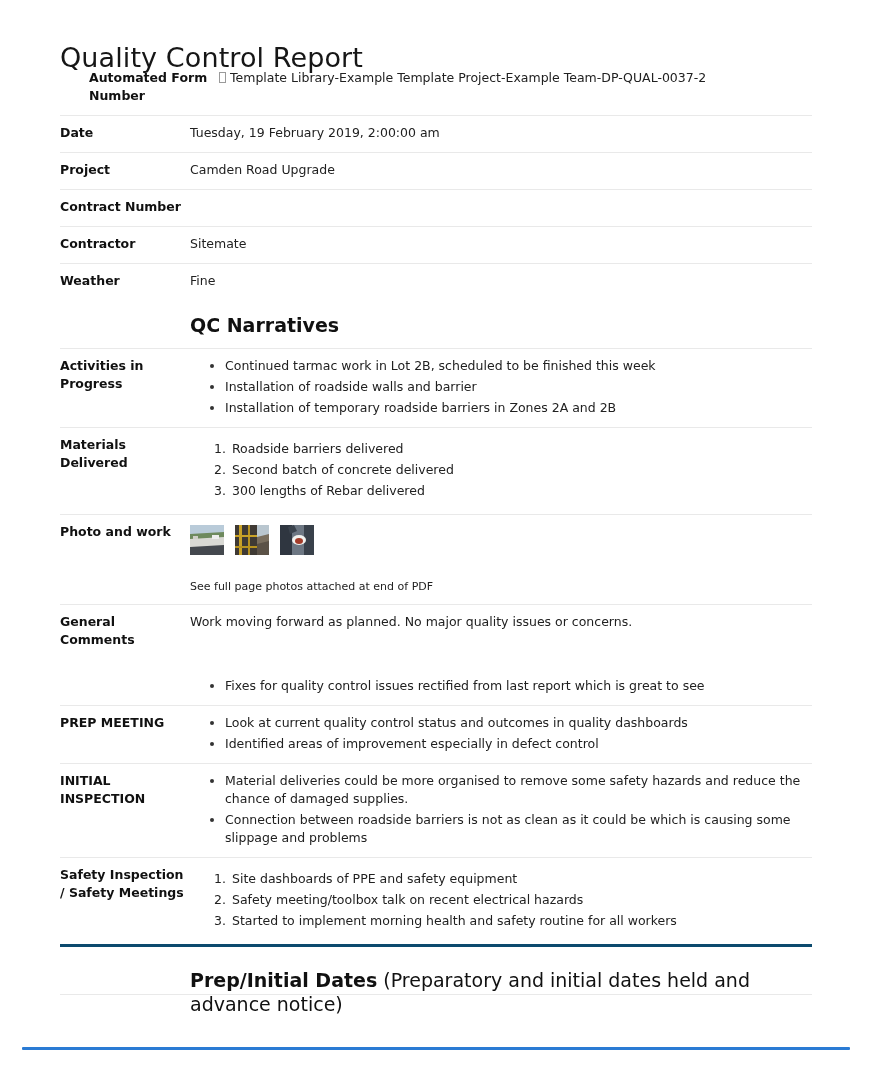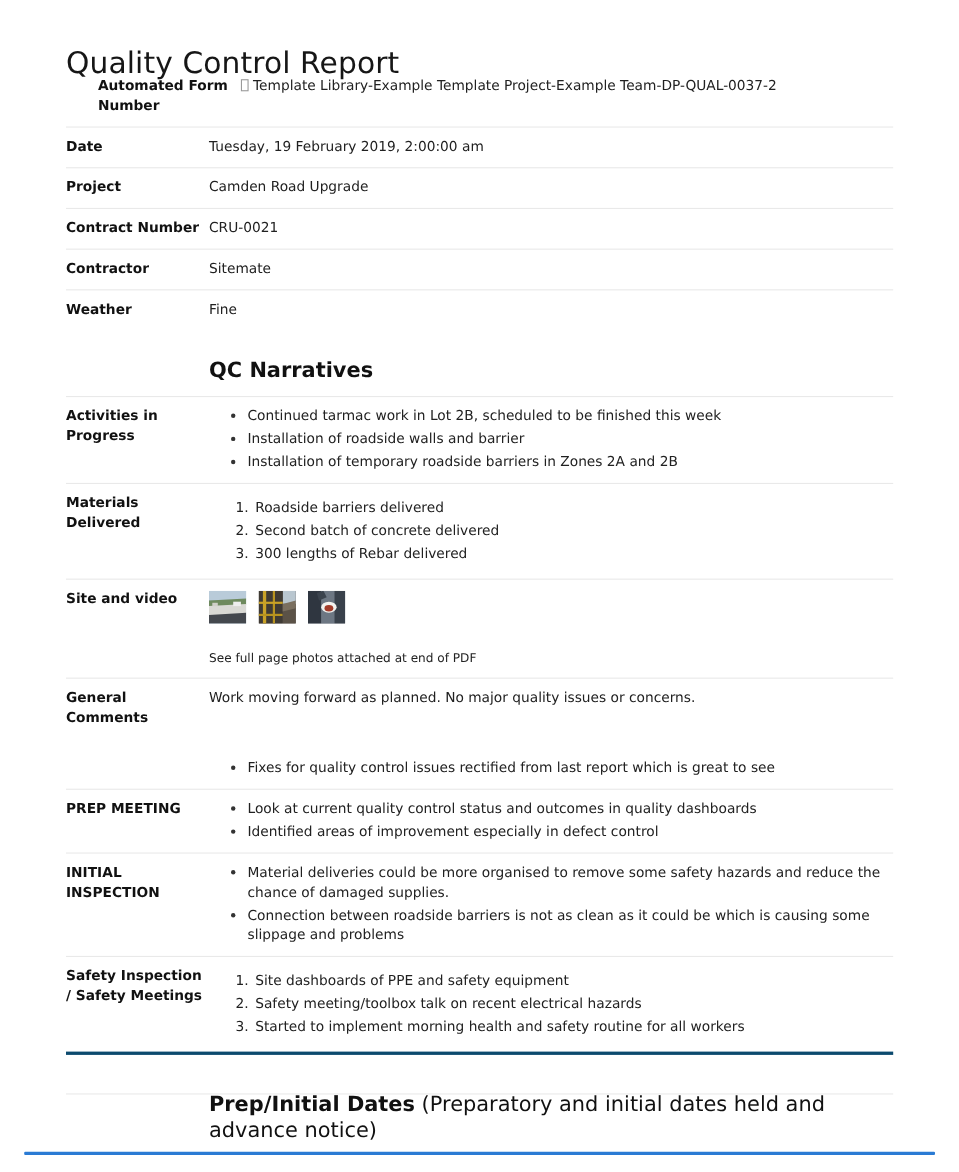--- a/index.html
+++ b/index.html
@@ -111,21 +111,20 @@
 
   .section-head-row {
     border-top: none;
     padding: 14px 0 10px 0;
   }
   .section-heading {
     font-size: 19px;
     font-weight: bold;
     color: #111111;
     line-height: 1.25;
-    margin-top: 12px;
   }
   .section-heading .sub {
     font-weight: 400;
     font-size: 19px;
   }
   .tofu {
     display: inline-block;
     width: 7px;
     height: 11px;
     border: 1px solid #9a9a9a;
@@ -194,21 +193,20 @@
       <div class="value">Tuesday, 19 February 2019, 2:00:00 am</div>
     </div>
 
     <div class="row">
       <div class="label">Project</div>
       <div class="value">Camden Road Upgrade</div>
     </div>
 
     <div class="row">
       <div class="label">Contract Number</div>
-      <div class="value">CRU-0021</div>
     </div>
 
     <div class="row">
       <div class="label">Contractor</div>
       <div class="value">Sitemate</div>
     </div>
 
     <div class="row">
       <div class="label">Weather</div>
       <div class="value">Fine</div>
@@ -237,21 +235,21 @@
       <div class="value">
         <ol class="numbers">
           <li>Roadside barriers delivered</li>
           <li>Second batch of concrete delivered</li>
           <li>300 lengths of Rebar delivered</li>
         </ol>
       </div>
     </div>
 
     <div class="row">
-      <div class="label">Site and video</div>
+      <div class="label">Photo and work</div>
       <div class="value">
         <div class="thumbs">
           <span class="thumb">
             <svg width="34" height="30" viewBox="0 0 34 30" xmlns="http://www.w3.org/2000/svg">
               <rect x="0" y="0" width="34" height="30" fill="#9fb6c9"></rect>
               <rect x="0" y="0" width="34" height="9" fill="#b9cbd9"></rect>
               <path d="M0 9 L34 7 L34 13 L0 15 Z" fill="#6e8a5e"></path>
               <path d="M0 14 L34 12 L34 22 L0 24 Z" fill="#d9d9d4"></path>
               <path d="M0 22 L34 20 L34 30 L0 30 Z" fill="#44484e"></path>
               <rect x="22" y="10" width="7" height="4" fill="#eeeeee"></rect>

